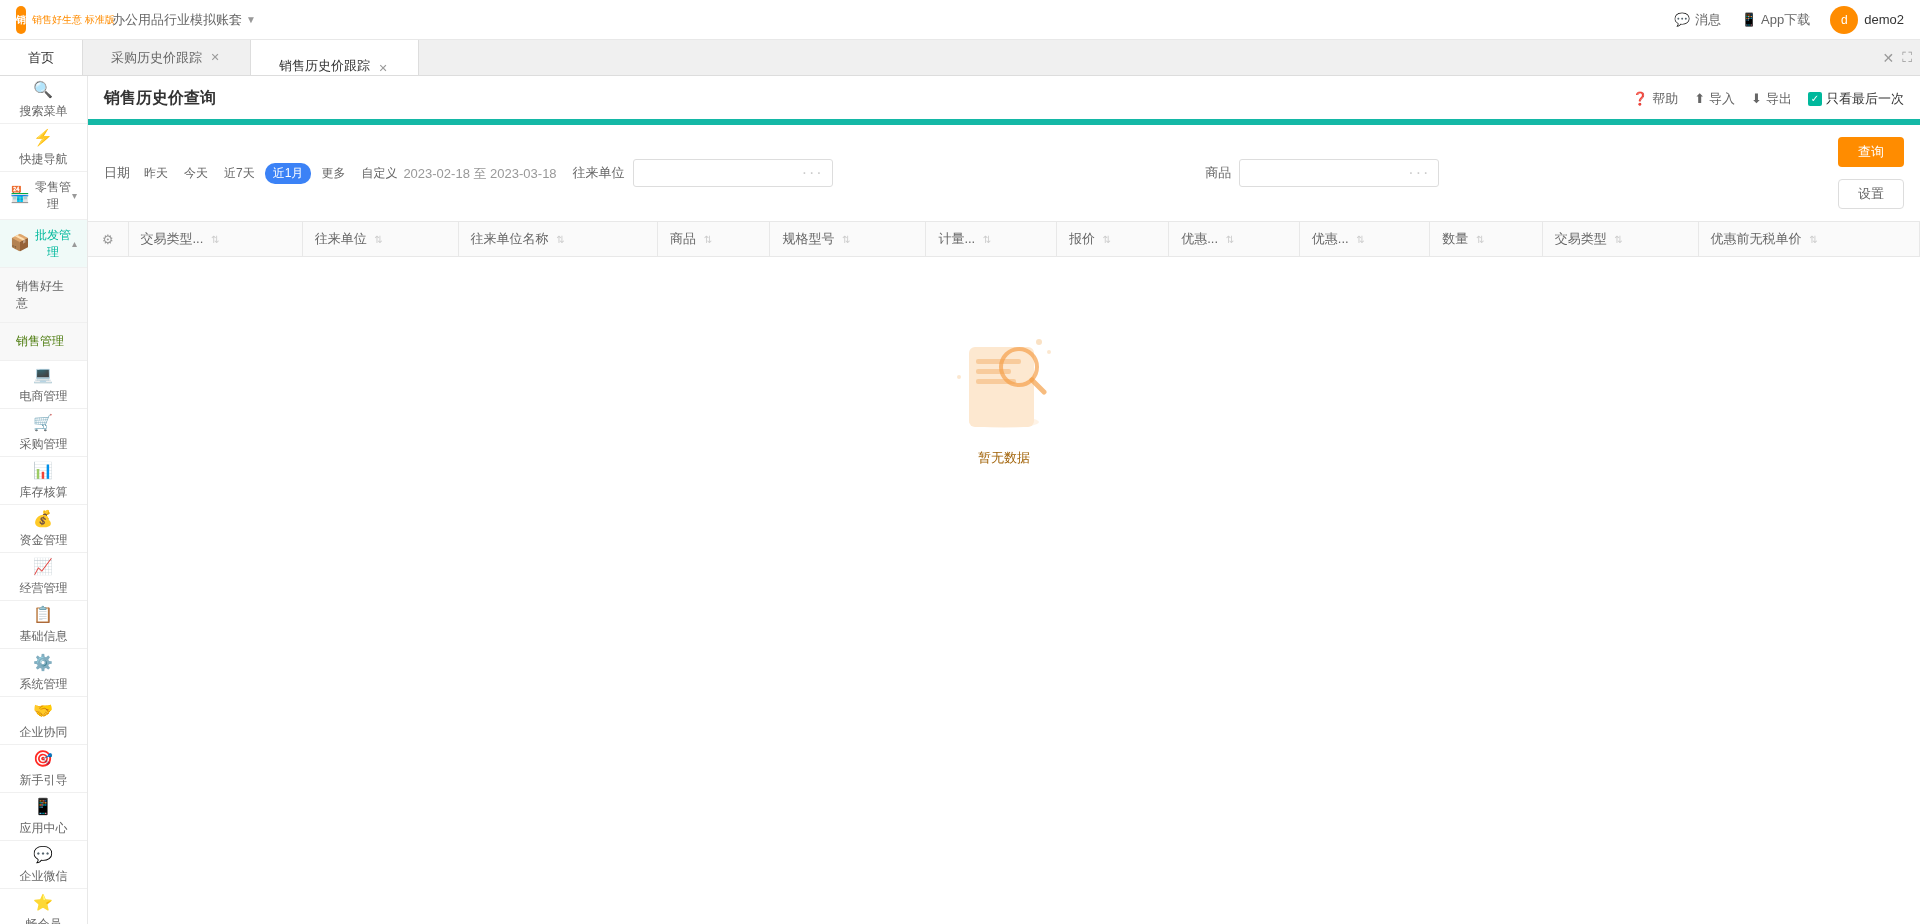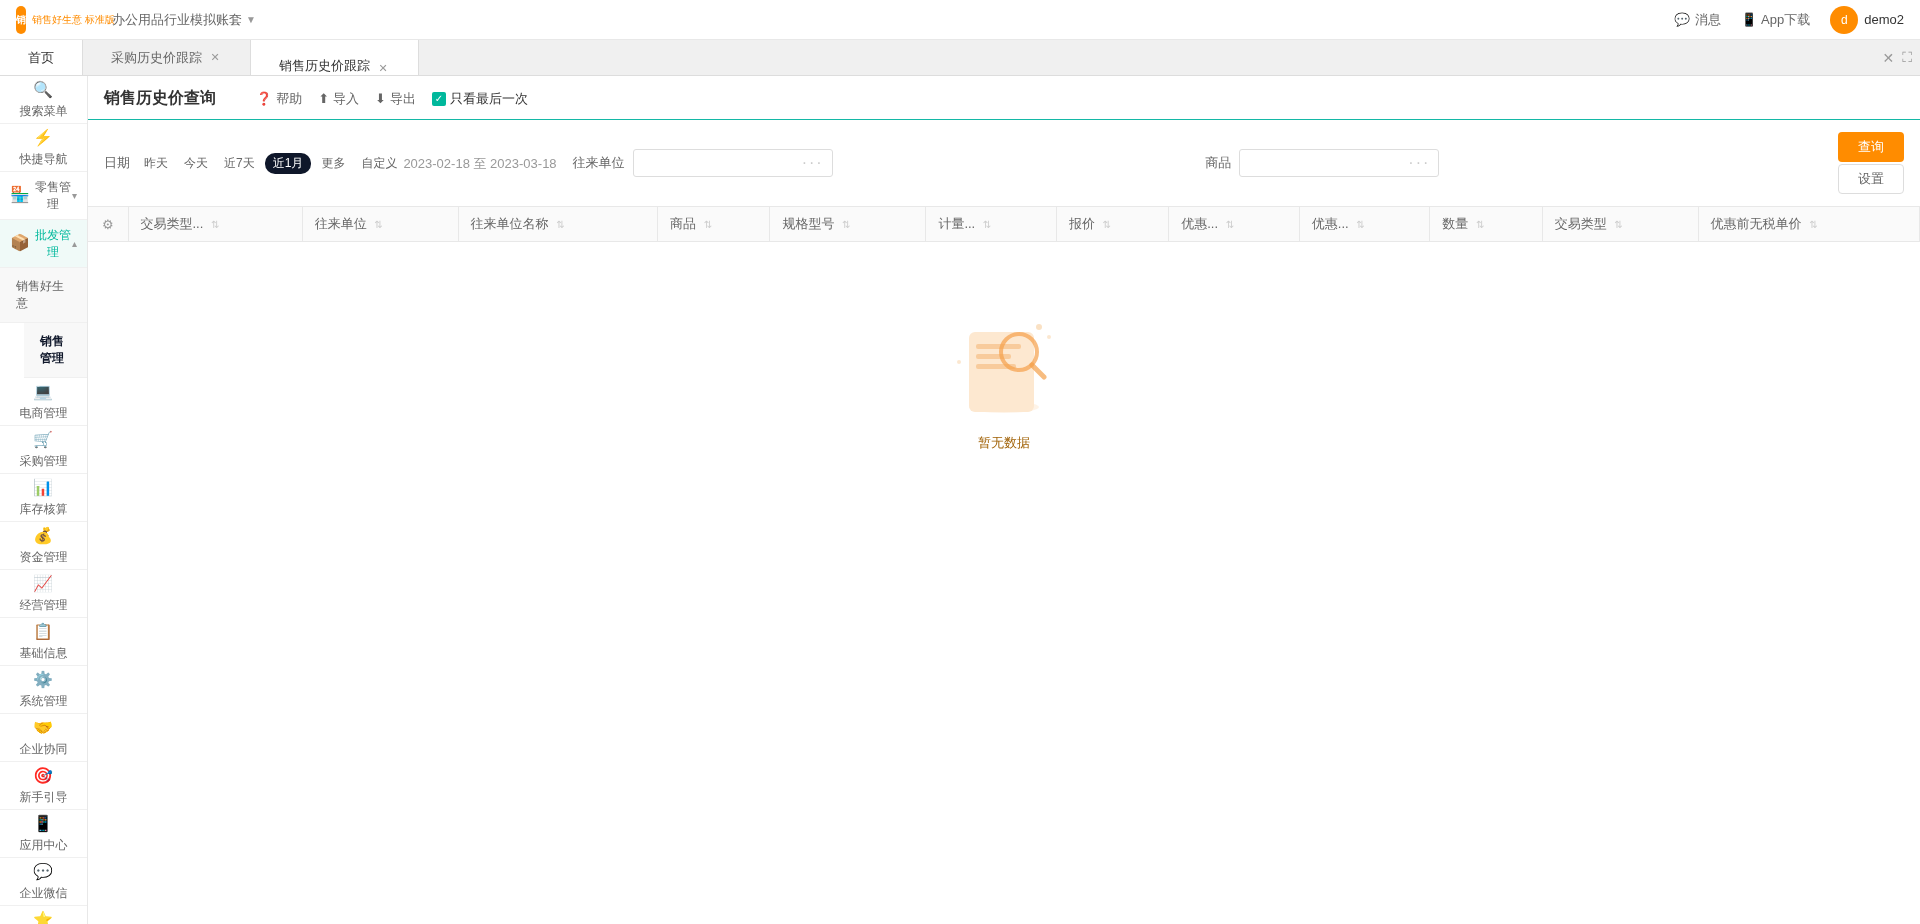--- a/index.html
+++ b/index.html
@@ -192,45 +192,45 @@
       background: #f8f8f8;
       border-bottom: 1px solid #e8e8e8;
     }
     .sidebar-sub-item {
       padding: 10px 16px;
       font-size: 12px;
       color: #666;
       cursor: pointer;
       border-bottom: 1px solid #f0f0f0;
     }
-    .sidebar-sub-item.active { color: #0f172a; font-weight: 700; margin-left: 24px; }
+    .sidebar-sub-item.active { color: #4d7c0f; font-weight: 400; }
 
     
     .content-area {
       flex: 1;
       overflow: auto;
       background: #f5f5f5;
       display: flex;
       flex-direction: column;
     }
     .page-content {
       background: #fff;
       margin: 0;
       flex: 1;
       display: flex;
       flex-direction: column;
     }
 
     
     .page-header {
       padding: 12px 16px 10px;
-      border-bottom: 1px solid #14b8a6;
-      display: flex;
-      align-items: center;
-      justify-content: flex-start;
+      border-bottom: 6px solid #14b8a6;
+      display: flex;
+      align-items: center;
+      justify-content: space-between;
       gap: 40px;
     }
     .page-title {
       font-size: 16px;
       font-weight: 600;
       color: #333;
     }
     .page-header-actions {
       display: flex;
       align-items: center;
@@ -289,21 +289,21 @@
       gap: 4px;
     }
     .date-btn {
       padding: 2px 6px;
       font-size: 12px;
       color: #666;
       cursor: pointer;
       border-radius: 3px;
     }
     .date-btn.active {
-      background: #0f172a;
+      background: #3b82f6;
       color: white;
       border-radius: 10px;
       padding: 2px 8px;
     }
     .date-display {
       font-size: 13px;
       color: #999;
       margin-top: 2px;
     }
     .filter-date-group {
@@ -349,21 +349,21 @@
       color: #666;
       border: 1px solid #ddd;
       padding: 5px 16px;
       border-radius: 4px;
       font-size: 13px;
       cursor: pointer;
     }
     .filter-right-btns {
       display: flex;
       flex-direction: column;
-      gap: 2px;
+      gap: 12px;
       margin-left: auto;
     }
 
     
     .table-area {
       flex: 1;
       overflow: auto;
     }
     .data-table {
       width: 100%;

